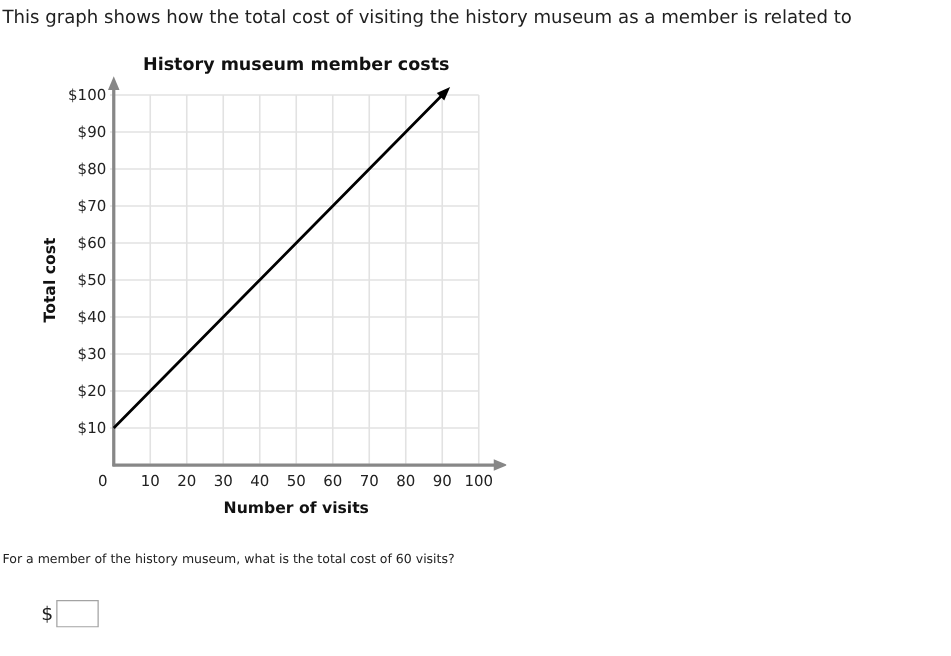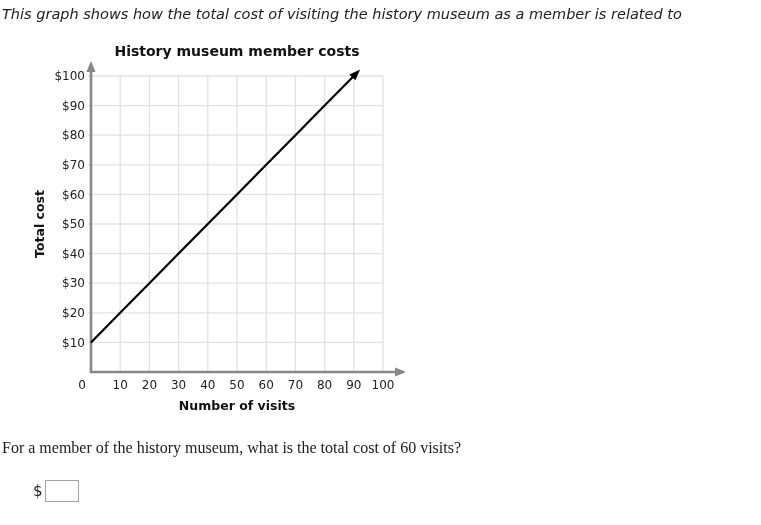--- a/index.html
+++ b/index.html
@@ -5,29 +5,27 @@
   html, body { margin: 0; padding: 0; background: #ffffff; }
   body {
     width: 761px;
     font-family: "DejaVu Sans", "Liberation Sans", sans-serif;
     color: #212121;
   }
   .intro {
     margin: 4px 0 0 2px;
     font-size: 14.5px;
     line-height: 21px;
-    font-style: italic;
   }
   .chart { margin: 14px 0 0 30px; width: 375px; }
   .chart svg { display: block; }
   .question {
     margin: 20px 0 0 2px;
-    font-size: 16px;
+    font-size: 10px;
     line-height: 21px;
-    font-family: Liberation Serif, serif;
   }
   .answer-row {
     margin: 22px 0 0 33px;
     display: flex;
     align-items: center;
     height: 22px;
   }
   .currency { font-size: 15px; margin-right: 2px; }
   .answer-input {
     width: 30px;

